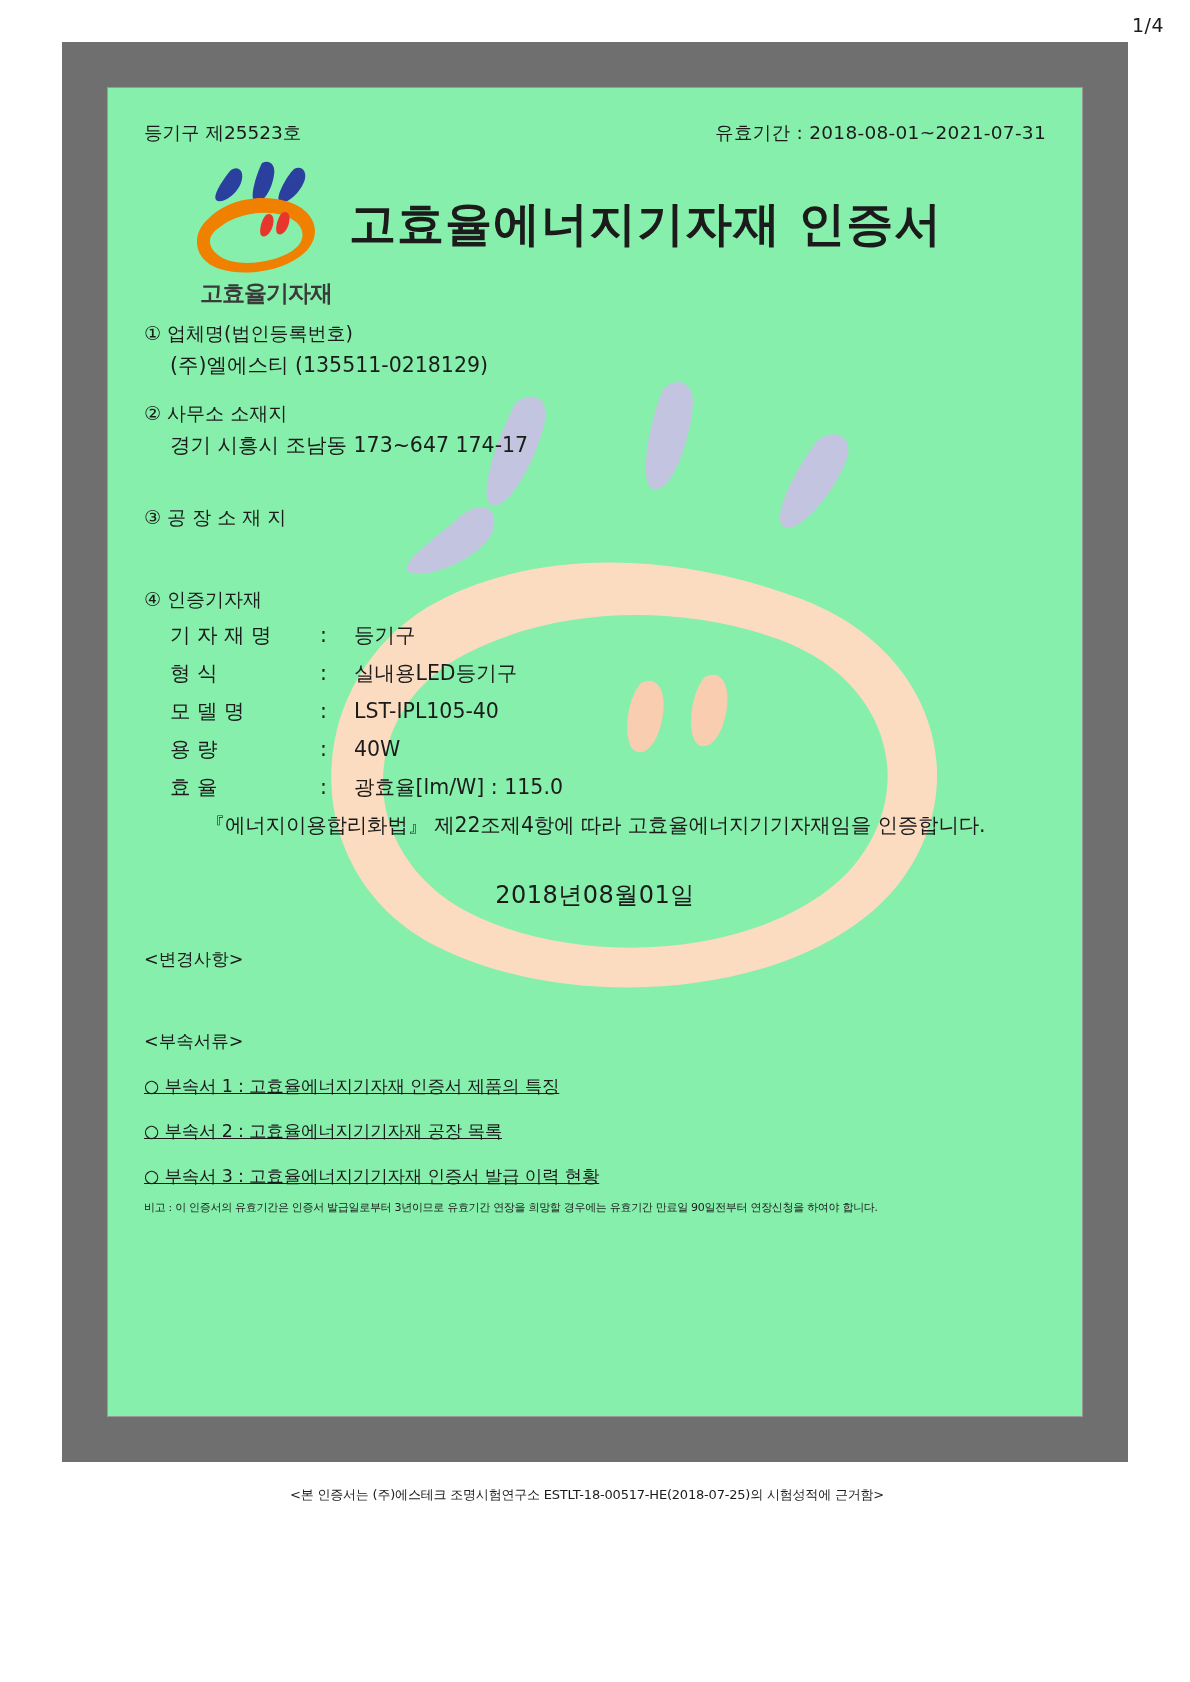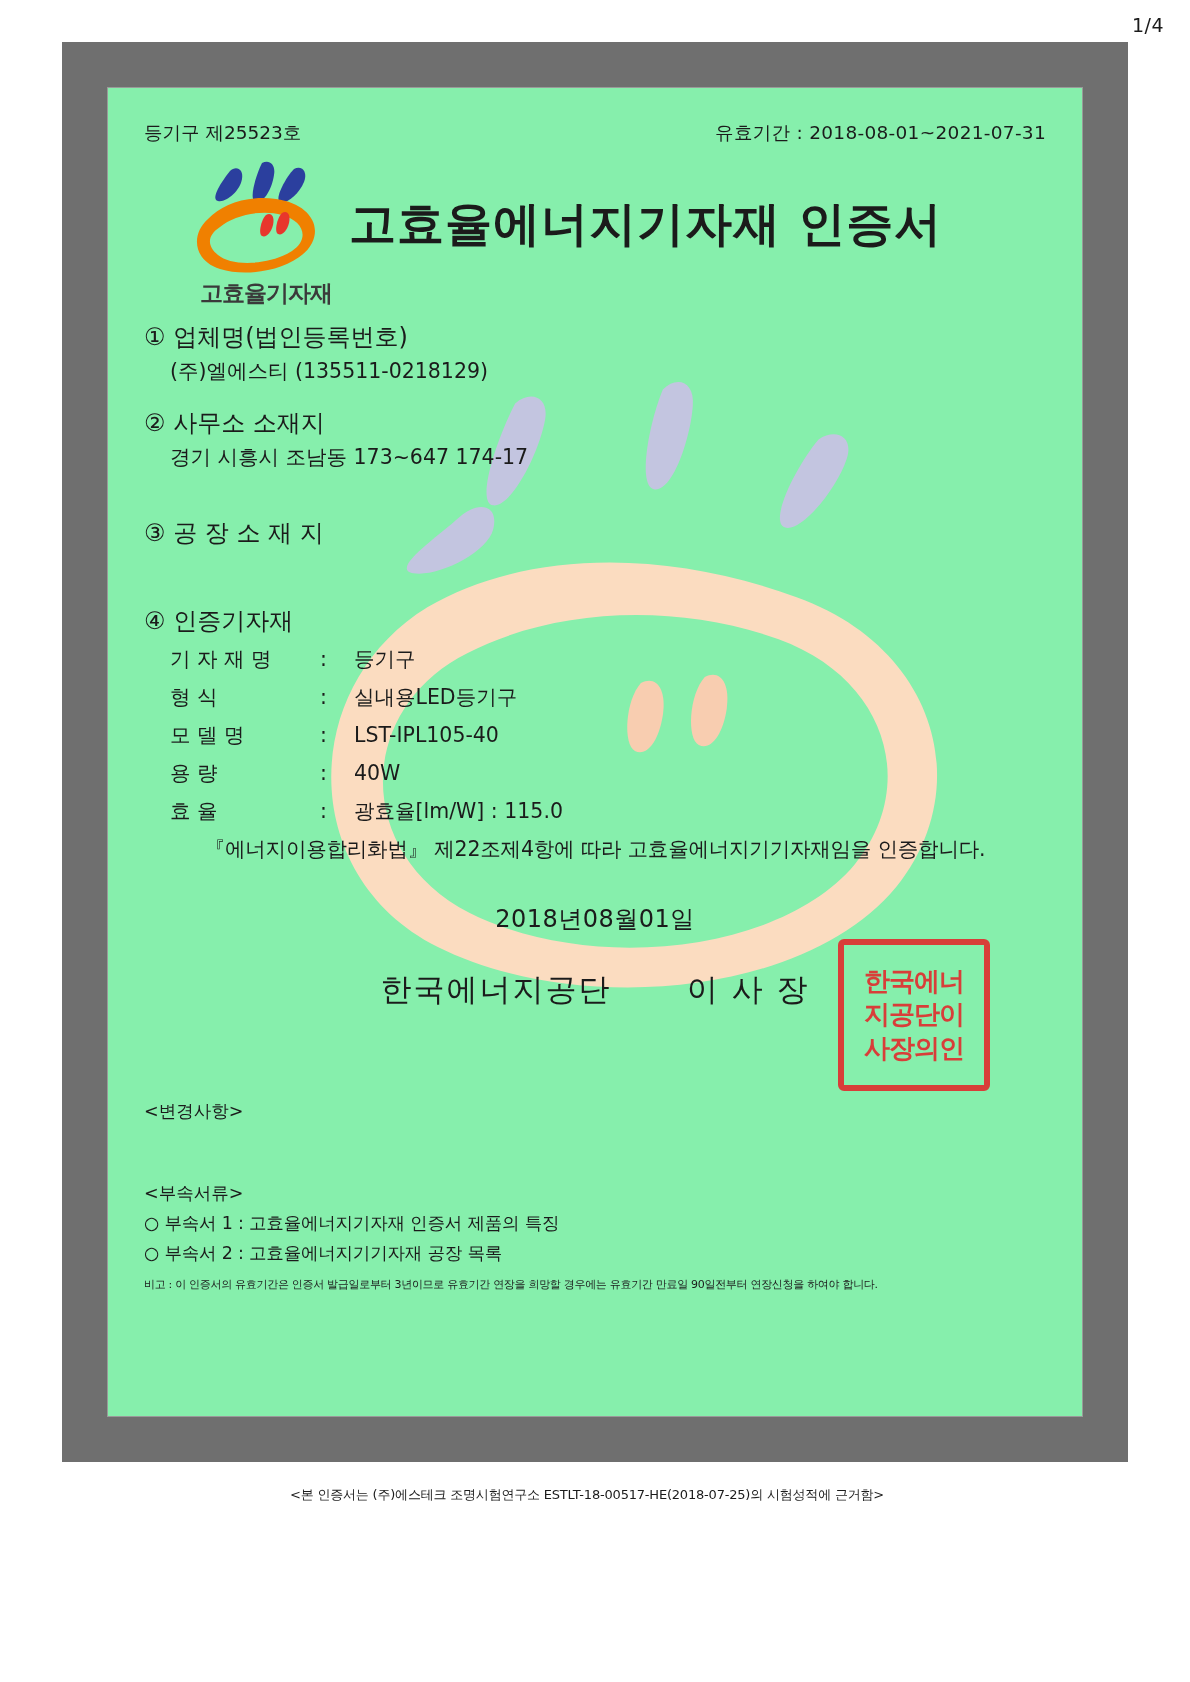--- a/index.html
+++ b/index.html
@@ -103,21 +103,21 @@
     letter-spacing: 1px;
     white-space: nowrap;
   }
 
   
   .field {
     margin-top: 6px;
     font-size: 20.5px;
   }
   .field-label {
-    font-size: 24px;
+    font-size: 19px;
     letter-spacing: 0px;
   }
   .field-value {
     font-size: 20.5px;
     padding-left: 26px;
     margin-top: 4px;
     letter-spacing: 0px;
   }
   .gap-sm { height: 16px; }
   .gap-md { height: 40px; }
@@ -198,22 +198,23 @@
   .small-head {
     margin-top: 36px;
     font-size: 17.5px;
   }
   .attach-head {
     margin-top: 58px;
     font-size: 17.5px;
   }
   .attach-item {
     font-size: 17.5px;
-    margin-top: 6px;
+    margin-top: 21px;
     letter-spacing: -0.2px;
+    text-decoration: underline;
   }
   .note {
     margin-top: 12px;
     font-size: 11px;
     line-height: 1.5;
     letter-spacing: -0.3px;
   }
 
   
   .footer {
@@ -336,38 +337,27 @@
             <span class="spec-key">효      율</span>
             <span class="spec-colon">:</span>
             <span class="spec-val">광효율[lm/W] : 115.0</span>
           </div>
         </div>
 
         <div class="statement">『에너지이용합리화법』 제22조제4항에 따라 고효율에너지기기자재임을 인증합니다.</div>
 
         <div class="date-line">2018년08월01일</div>
 
-        <div class="issuer-row">
-          <div class="issuer">
-            <span>한국에너지공단</span>
-            <span class="sp">&nbsp;&nbsp;</span>
-            <span>이  사  장</span>
-          </div>
-          <div class="seal">
-            <span>한국에너</span>
-            <span>지공단이</span>
-            <span>사장의인</span>
-          </div>
-        </div>
 
         <div class="small-head">&lt;변경사항&gt;</div>
 
         <div class="attach-head">&lt;부속서류&gt;</div>
         <div class="attach-item">○ 부속서 1 : 고효율에너지기자재 인증서 제품의 특징</div>
         <div class="attach-item">○ 부속서 2 : 고효율에너지기기자재 공장 목록</div>
+        <div class="attach-item">○ 부속서 3 : 고효율에너지기기자재 인증서 발급 이력 현황</div>
         <div class="note">비고 : 이 인증서의 유효기간은 인증서 발급일로부터 3년이므로 유효기간 연장을 희망할 경우에는 유효기간 만료일 90일전부터 연장신청을 하여야 합니다.</div>
 
       </div>
     </div>
   </div>
 </div>
 
 <div class="footer">&lt;본 인증서는 (주)에스테크 조명시험연구소 ESTLT-18-00517-HE(2018-07-25)의 시험성적에 근거함&gt;</div>
 
 </body></html>

